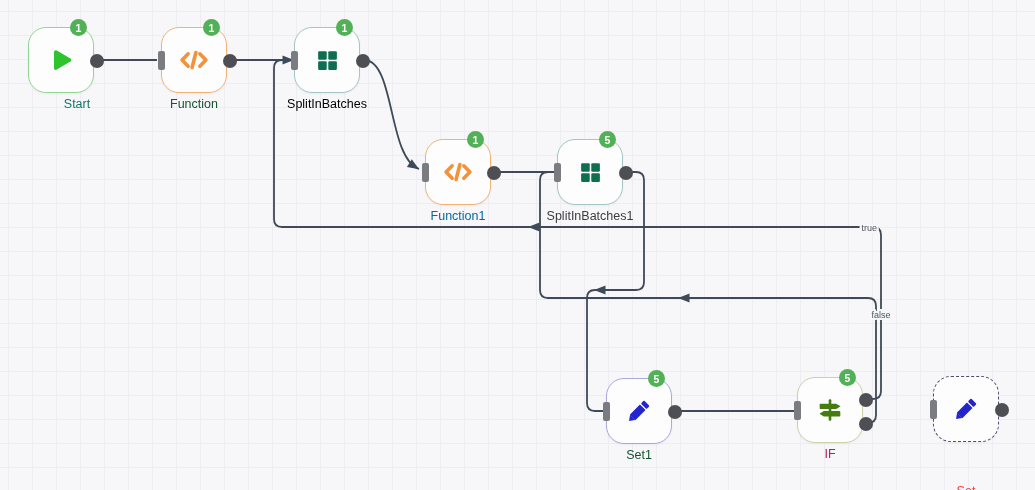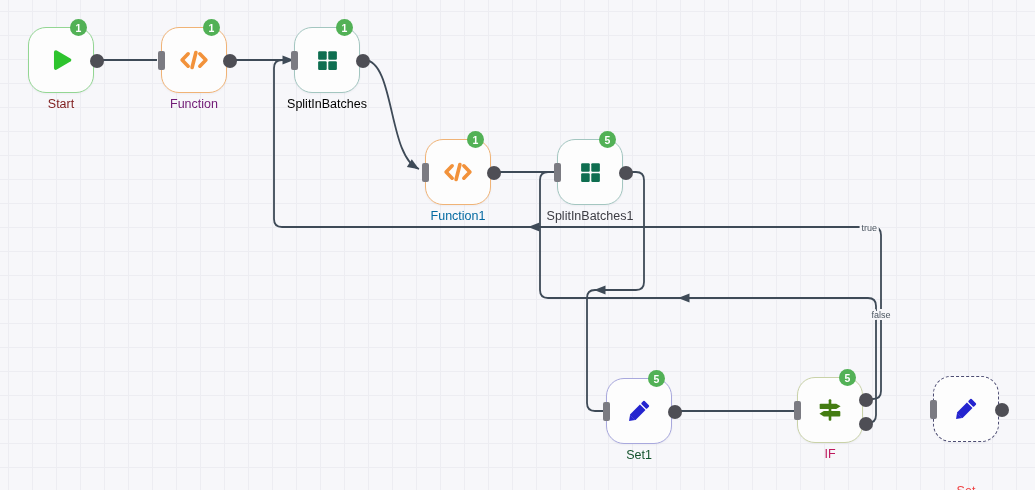--- a/index.html
+++ b/index.html
@@ -57,36 +57,36 @@
       <text x="881" y="318" text-anchor="middle" class="branch-label" fill="#4b5560">false</text>
     </svg>
 <div class="node" style="left: 28px; top: 27px; border-color: rgb(147, 214, 147); background: rgb(253, 253, 253);">
       <div class="node-icon">
         <svg width="30" height="30" viewBox="0 0 32 32">
           <path d="M10.5 7.5 L25 16 L10.5 24.5 Z" fill="#2ec42e" stroke="#2ec42e" stroke-width="4" stroke-linejoin="round"></path>
         </svg>
       </div>
       <div class="badge" style="background: rgb(82, 177, 86);">1</div>
       <div class="output-port" style="background: rgb(78, 78, 85); top: 26px;"></div>
-      <div class="node-label" style="color: #7f1d1d;">Start</div>
+      <div class="node-label" style="color: #0f766e; margin-left: 16px;">Start</div>
     </div>
     <div class="node" style="left: 161px; top: 27px; border-color: rgb(240, 179, 118); background: rgb(253, 253, 253);">
       <div class="node-icon">
         <svg width="34" height="34" viewBox="0 0 32 32" fill="none">
           <g stroke="#f2923b" stroke-width="3.4" stroke-linecap="round" stroke-linejoin="round">
             <path d="M10.5 10.2 L4.8 16 L10.5 21.8"></path>
             <path d="M21.5 10.2 L27.2 16 L21.5 21.8"></path>
             <path d="M17.8 9 L14.2 23"></path>
           </g>
         </svg>
       </div>
       <div class="badge" style="background: rgb(82, 177, 86);">1</div>
       <div class="input-port" style="background: rgb(123, 123, 130);"></div>
       <div class="output-port" style="background: rgb(78, 78, 85); top: 26px;"></div>
-      <div class="node-label" style="color: #701a75;">Function</div>
+      <div class="node-label" style="color: #14532d;">Function</div>
     </div>
     <div class="node" style="left: 294px; top: 27px; border-color: rgb(163, 198, 192); background: rgb(253, 253, 253);">
       <div class="node-icon">
         <svg width="25" height="25" viewBox="0 0 32 32" fill="#0e6e50">
           <rect x="4" y="4" width="11" height="11" rx="1.5"></rect>
           <rect x="17" y="4" width="11" height="11" rx="1.5"></rect>
           <rect x="4" y="17" width="11" height="11" rx="1.5"></rect>
           <rect x="17" y="17" width="11" height="11" rx="1.5"></rect>
         </svg>
       </div>

